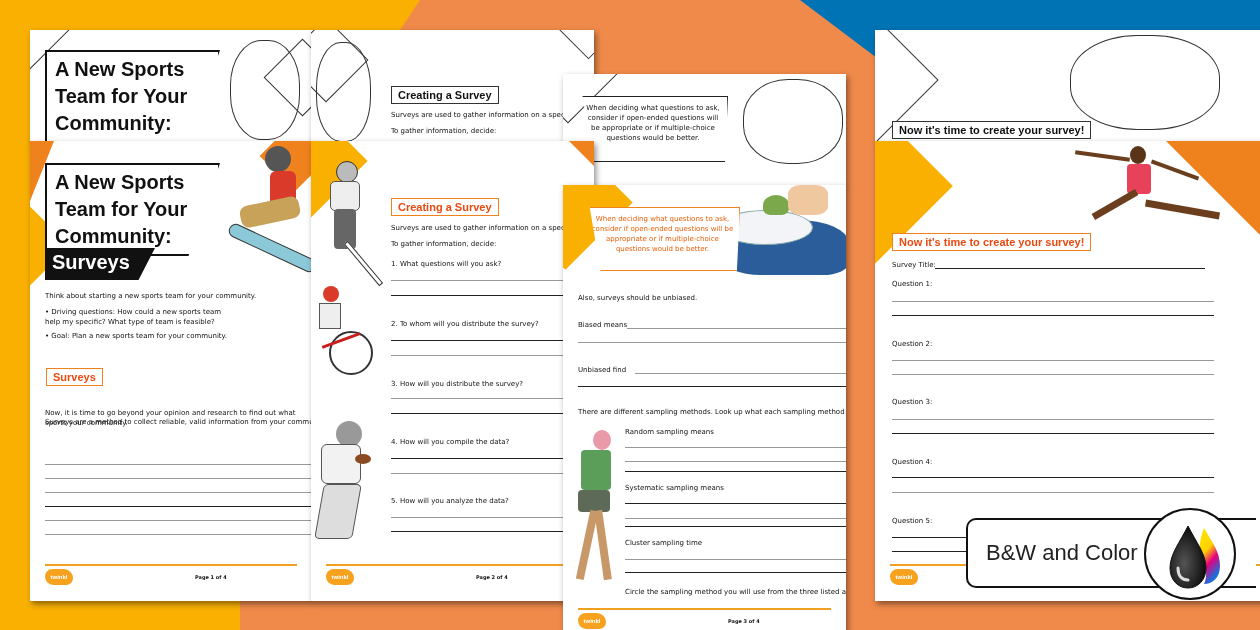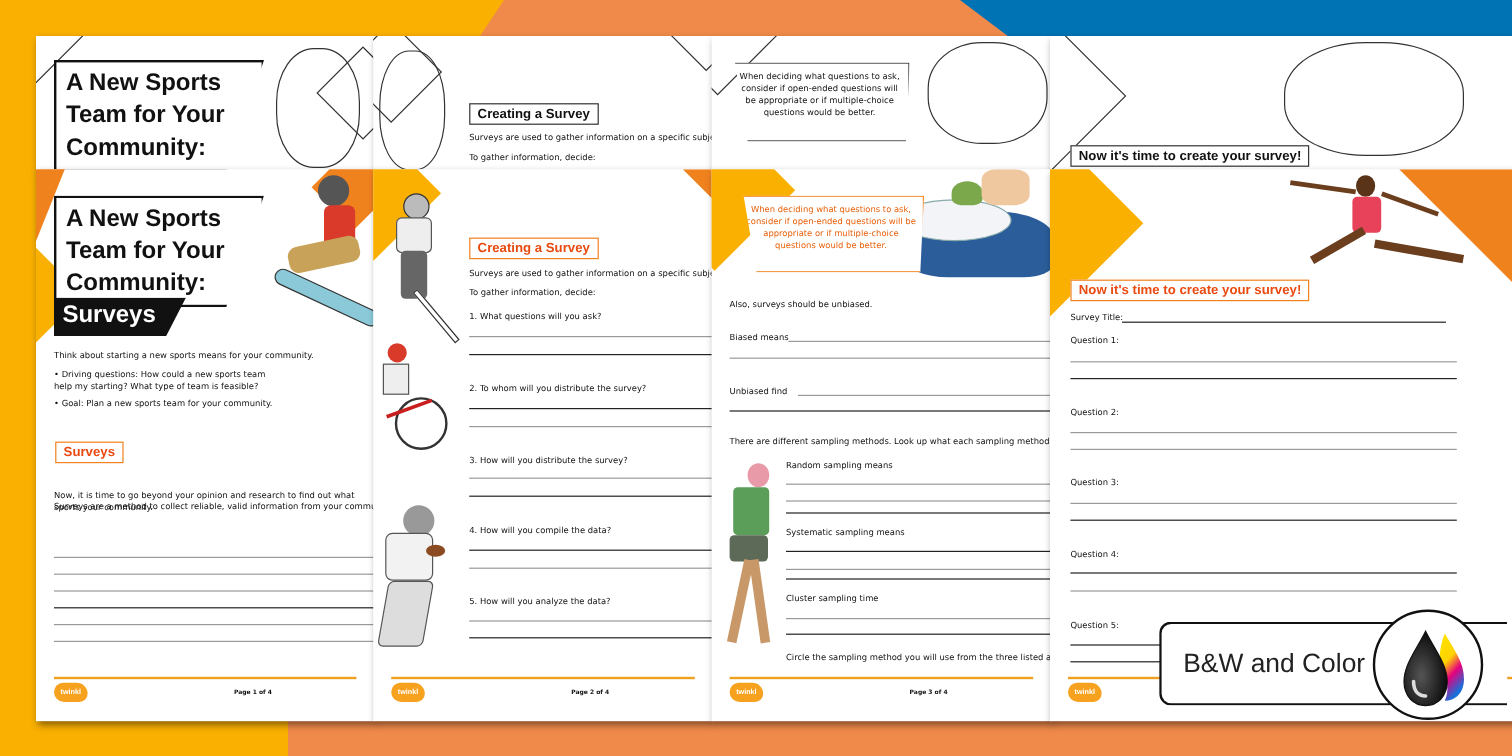--- a/index.html
+++ b/index.html
@@ -31,21 +31,21 @@
 
   .page {
     position: absolute; background: #fff; overflow: hidden;
     box-shadow: 2px 3px 6px rgba(0,0,0,0.45);
   }
   .page.bw { height: 112px; top: 30px; }
   .page.color { height: 460px; top: 141px; }
 
   .p1 { left: 30px; width: 282px; }
   .p2 { left: 311px; width: 283px; }
-  .p3 { left: 593px; width: 283px; }
+  .p3 { left: 563px; width: 283px; margin-top: 44px; }
   .p4 { left: 875px; width: 401px; }
 
   
   .tri { position: absolute; }
   .diamond-yellow { background: #f9b000; transform: rotate(45deg); }
   .diamond-orange { background: #f0821e; transform: rotate(45deg); }
   .outline-diamond { border: 1px solid #333; background: transparent; transform: rotate(45deg); }
 
   .title-box {
     position: absolute; left: 15px; top: 22px; width: 175px; background: #fff;
@@ -154,22 +154,22 @@
     <div style="position:absolute;left:15px;top:55px;width:60px;height:22px;background:#c9a25a;border-radius:8px;transform:rotate(-12deg);"></div>
     <div style="position:absolute;left:0;top:95px;width:95px;height:14px;background:#8cc9d8;border:1px solid #333;border-radius:8px;transform:rotate(25deg);"></div>
   </div>
   <div class="title-box">
     <div class="t">A New Sports</div>
     <div class="t">Team for Your</div>
     <div class="t">Community:</div>
   </div>
   <div class="subtitle-bar">Surveys</div>
 
-  <div class="txt" style="left:15px;top:150px;">Think about starting a new sports means for your community.</div>
-  <div class="txt wrap" style="left:15px;top:166px;width:190px;">• <span>Driving questions: How could a new sports team help my starting? What type of team is feasible?</span></div>
+  <div class="txt" style="left:15px;top:150px;">Think about starting a new sports team for your community.</div>
+  <div class="txt wrap" style="left:15px;top:166px;width:190px;">• <span>Driving questions: How could a new sports team help my specific? What type of team is feasible?</span></div>
   <div class="txt wrap" style="left:15px;top:190px;width:250px;">• <span>Goal: Plan a new sports team for your community.</span></div>
 
   <div class="heading-box" style="left:16px;top:227px;">Surveys</div>
   <div class="txt wrap" style="left:15px;top:251px;width:270px;margin-top:16px;">Now, it is time to go beyond your opinion and research to find out what sports your community.</div>
   <div class="txt" style="left:15px;top:276px;">Surveys are a method to collect reliable, valid information from your communit</div>
 
   <div class="line light" style="left:15px;right:0;top:323px;"></div>
   <div class="line light" style="left:15px;right:0;top:337px;"></div>
   <div class="line light" style="left:15px;right:0;top:351px;"></div>
   <div class="line dark" style="left:15px;right:0;top:365px;"></div>

